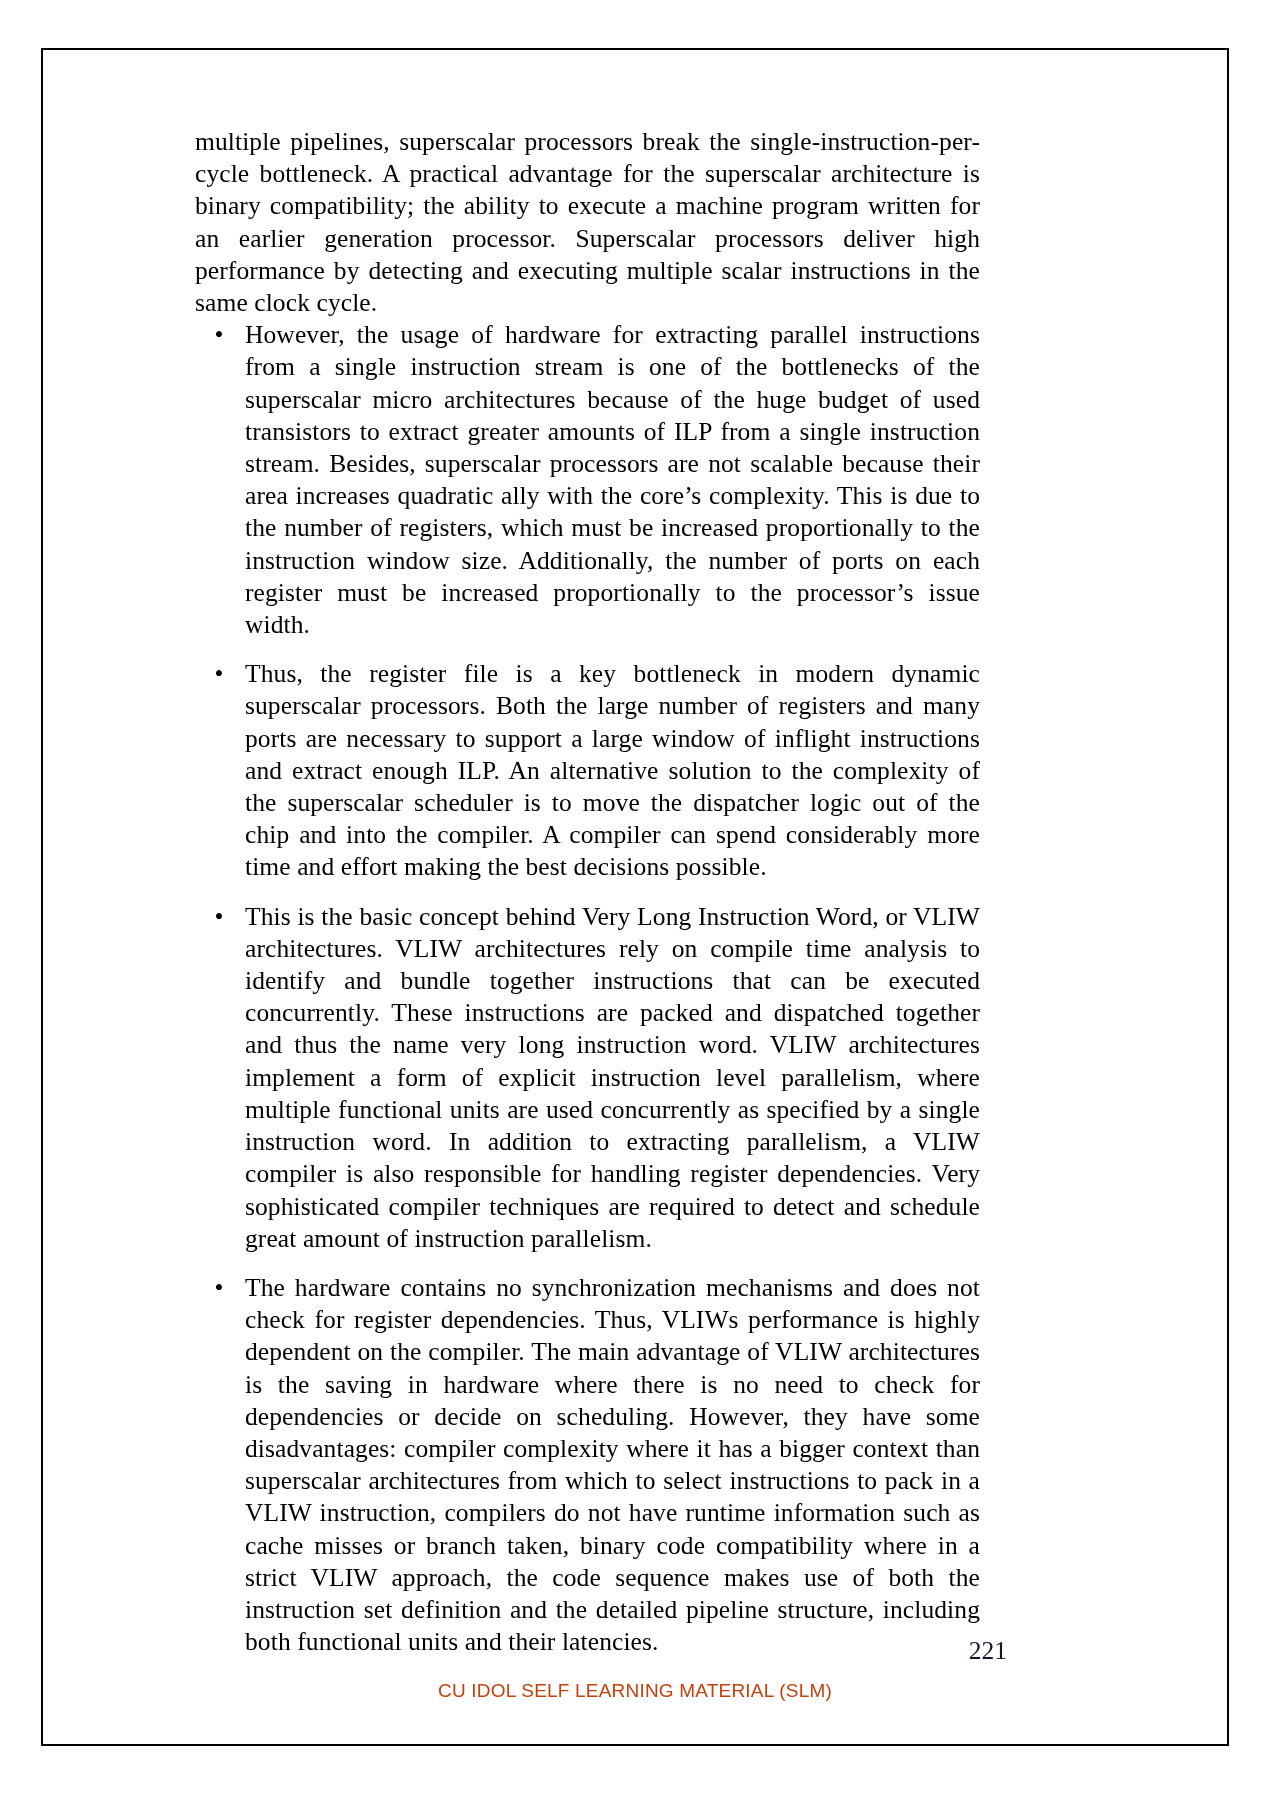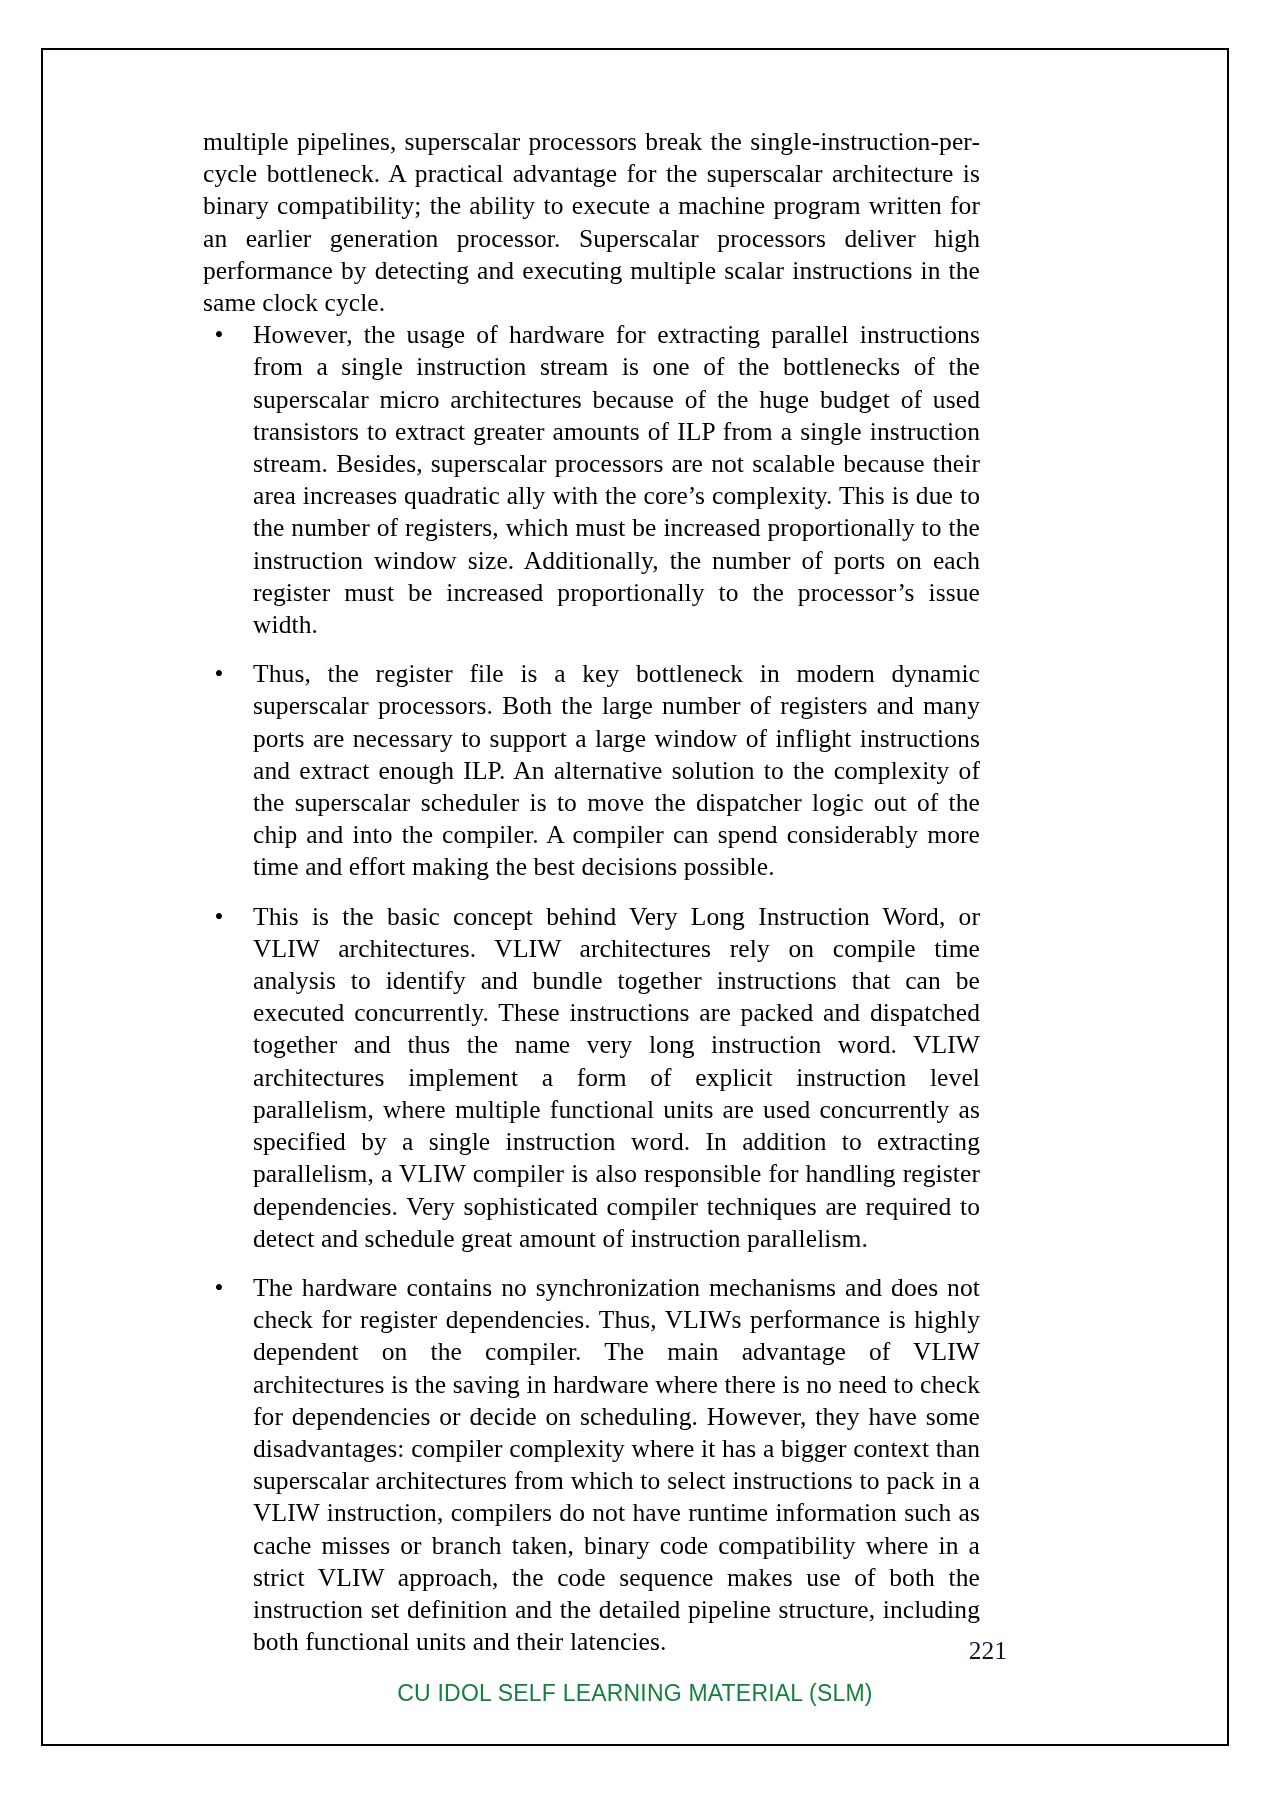--- a/index.html
+++ b/index.html
@@ -36,21 +36,21 @@
   }
 
   .content {
     position: absolute;
     left: 195px;
     top: 126px;
     width: 785px;
   }
 
   p.para {
-    margin: 0 0 0 8px;
+    margin: 0 0 0 0;
     font-size: 25.5px;
     line-height: 32.2px;
     text-align: justify;
     text-justify: inter-word;
     color: #000000;
     letter-spacing: 0.1px;
   }
 
   
   .para-cont {
@@ -100,23 +100,23 @@
     color: #0f172a;
   }
 
   .footer-text {
     position: absolute;
     left: 0;
     top: 44px;
     width: 1188px;
     text-align: center;
     font-family: "Liberation Sans", sans-serif;
-    font-size: 23px;
+    font-size: 19px;
     letter-spacing: 0.2px;
-    color: #15803d;
+    color: #c2410c;
   }
 </style>
 </head>
 <body>
 
 <div class="page">
 
   <div class="page-border"></div>
 
   <div class="content">

